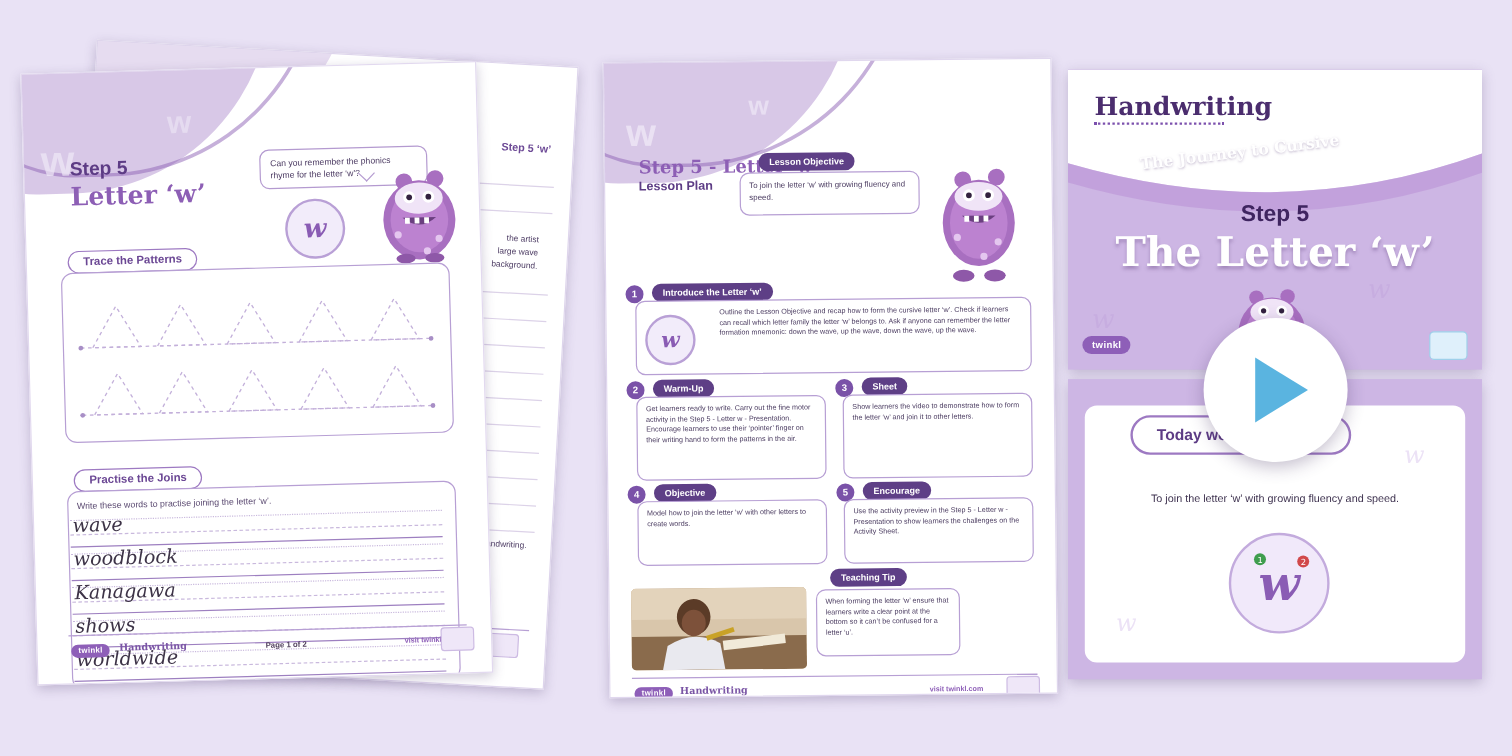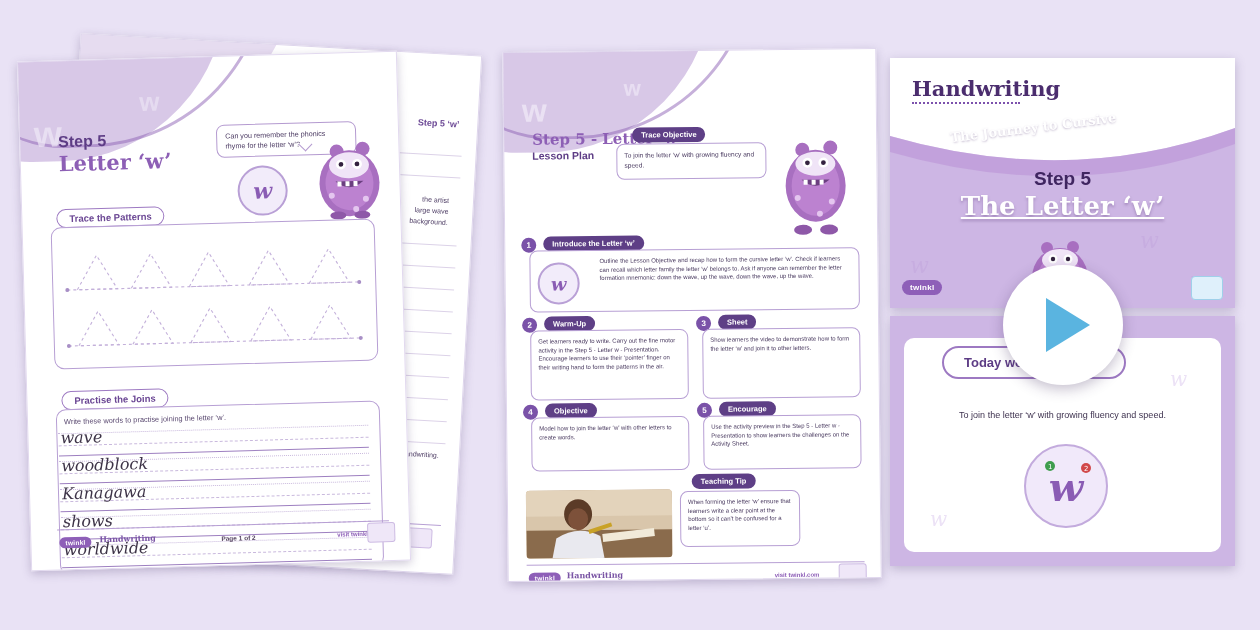--- a/index.html
+++ b/index.html
@@ -164,24 +164,23 @@
   .sl-journey{
     position:absolute;left:60px;top:62px;font-size:13px;color:#ffffff;font-weight:bold;
     font-family:"DejaVu Serif", serif;transform:rotate(-7deg);
     text-shadow:0 1px 2px rgba(90,60,120,.35);
   }
   .sl-step{
     position:absolute;left:0;right:0;top:110px;text-align:center;font-size:19px;
     font-weight:bold;color:#3f2560;
   }
   .sl-letter{
-    position:absolute;left:0;right:0;top:133px;text-align:center;font-size:26px;
+    position:absolute;left:0;right:0;top:133px;text-align:center;font-size:34px;
     font-weight:bold;color:#ffffff;font-family:"DejaVu Serif", serif;
     text-shadow:0 2px 3px rgba(80,50,110,.35);
-    text-decoration:underline;
   }
   .sl-today-pill{
     position:absolute;background:#fff;border:2px solid #9d79c2;border-radius:18px;
     font-size:13px;font-weight:bold;color:#5d3c85;padding:7px 20px;
   }
   .sl-obj{
     position:absolute;left:0;right:0;text-align:center;font-size:9px;color:#3f3350;
   }
   .big-letter-circle{
     position:absolute;border-radius:50%;background:#f1e9fa;border:2px solid #c3abdd;
@@ -348,21 +347,21 @@
 
   <div class="sheet" id="lesson-plan">
     <div class="swoosh"></div>
     <div class="swoosh2"></div>
     <div class="wm" style="left:18px;top:40px;font-size:32px;opacity:.8;">w</div>
     <div class="wm" style="left:120px;top:24px;font-size:22px;opacity:.7;">w</div>
 
     <div class="lp-title">Step 5 - Letter ‘w’</div>
     <div class="lp-sub">Lesson Plan</div>
 
-    <div class="tag" style="left:128px;top:76px;">Trace Objective</div>
+    <div class="tag" style="left:128px;top:76px;">Lesson Objective</div>
     <div class="card" style="left:112px;top:92px;width:150px;height:36px;font-size:6.6px;">
       <span>To join the letter ‘w’ with growing fluency and speed.</span>
     </div>
 
     <svg class="mon" style="left:268px;top:78px;width:86px;height:110px;" viewBox="0 0 86 110">
       <ellipse cx="43" cy="58" rx="30" ry="36" fill="#a86fc0"></ellipse>
       <ellipse cx="43" cy="58" rx="24" ry="30" fill="#bc82d0"></ellipse>
       <circle cx="30" cy="22" r="7" fill="#a86fc0"></circle>
       <circle cx="58" cy="20" r="7" fill="#a86fc0"></circle>
       <ellipse cx="43" cy="36" rx="20" ry="12" fill="#f0e4f7"></ellipse>

